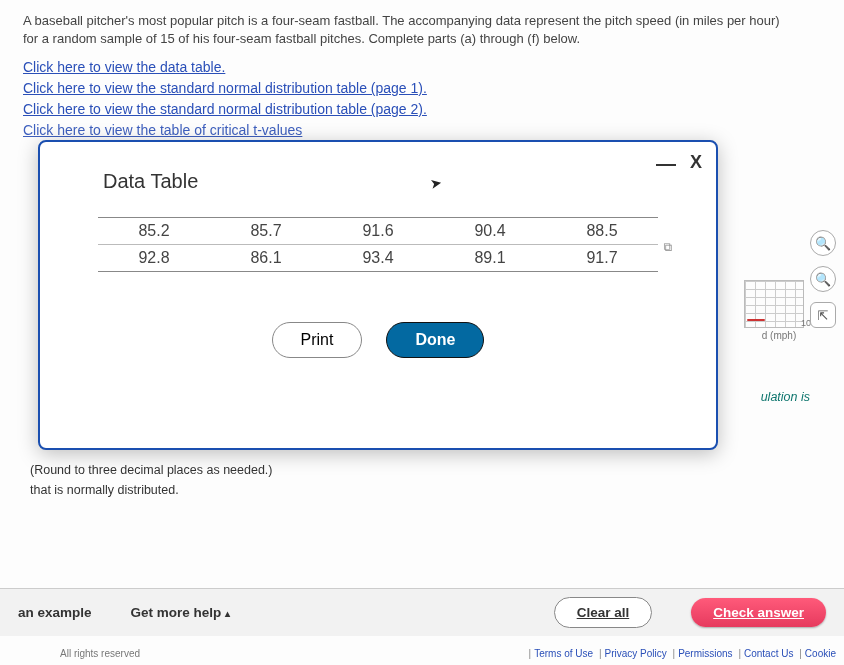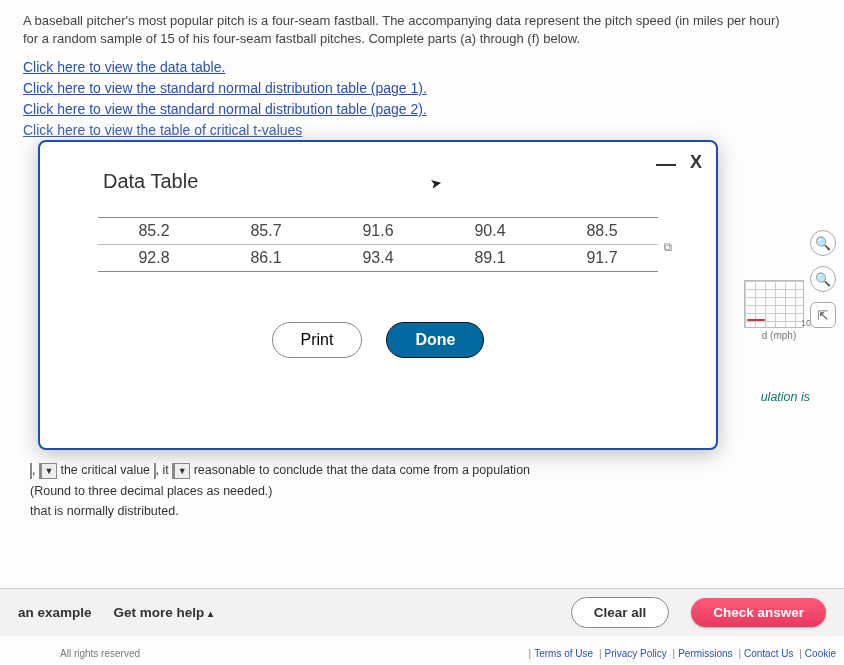--- a/index.html
+++ b/index.html
@@ -181,36 +181,37 @@
   .bottom-bar {
     position: absolute;
     left: 0; right: 0;
     top: 588px;
     height: 48px;
     background: #f2f2f2;
     border-top: 1px solid #ccc;
     display: flex;
     align-items: center;
     padding: 0 18px;
-    gap: 22px;
+    gap: 39px;
   }
   .help-link {
     font-size: 13.5px; font-weight: 600; color: #333; cursor: pointer;
   }
   .help-link .caret { font-size:10px; }
   .spacer { flex: 1; }
   .pill {
     border-radius: 20px;
     padding: 7px 22px;
     font-size: 13.5px;
     font-weight: 600;
     cursor: pointer;
     border: 1.5px solid #888;
     background: #fff;
     color: #333;
+    text-decoration: underline;
   }
   .pill.check {
     background: linear-gradient(#ff5a7a,#e63a5e);
     color: #fff;
     border: none;
     box-shadow: 0 1px 2px rgba(0,0,0,.3);
   }
   .footer-links {
     position: absolute;
     left: 0; right: 0;
@@ -284,31 +285,20 @@
 
     <div class="modal-buttons">
       <button class="btn">Print</button>
       <button class="btn primary">Done</button>
     </div>
   </div>
 
   <span class="cursor-ic">➤</span>
 
   <div class="below-modal">
-    <div>
-      <span class="inp-sm"></span>,
-      <span class="inp-md"></span>
-      <span class="dd">▼</span>
-      <span> the critical value </span>
-      <span class="inp-sm"></span>
-      <span>, it </span>
-      <span class="inp-sm"></span>
-      <span class="dd">▼</span>
-      <span> reasonable to conclude that the data come from a population</span>
-    </div>
     <div>(Round to three decimal places as needed.)</div>
     <div>that is normally distributed.</div>
   </div>
 
   <div class="bottom-bar">
     <span class="help-link">an example</span>
     <span class="help-link">
       <span>Get more help</span>
       <span class="caret">▴</span>
     </span>

